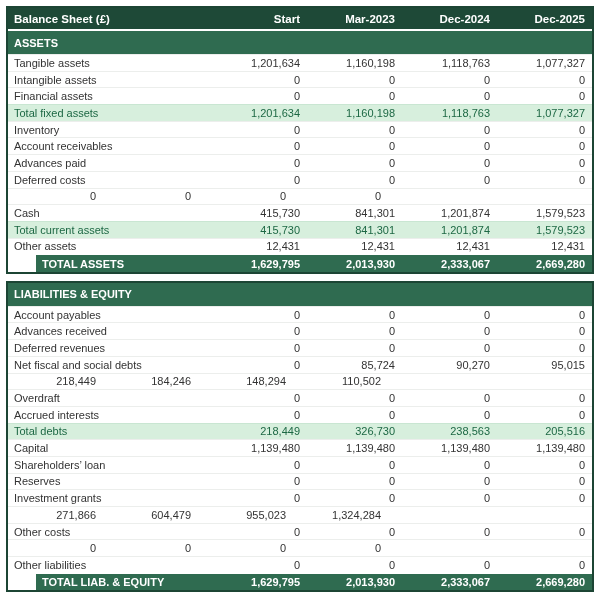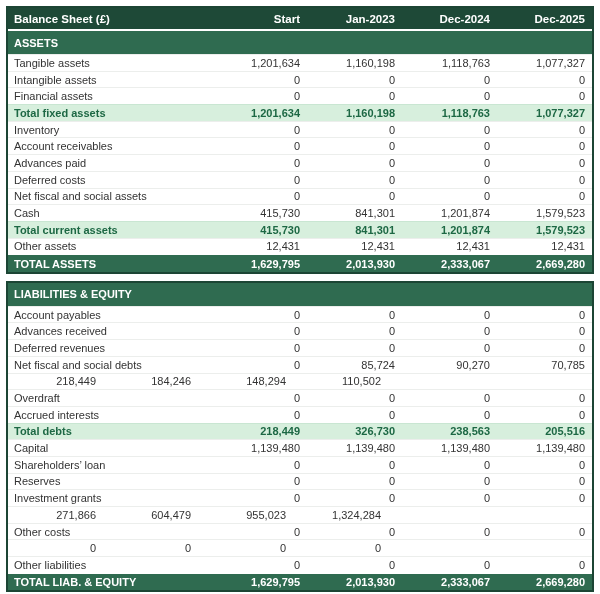--- a/index.html
+++ b/index.html
@@ -58,43 +58,44 @@
     background: #2f6b50;
     color: #ffffff;
     font-weight: bold;
     border-top: none;
   }
 
   
   .row.subtotal {
     background: #d7efdd;
     color: #1d6844;
-    font-weight: bold;
+    font-weight: normal;
     border-top: 1px solid #c9e6d2;
   }
 
   
   .row.total {
     height: 17.5px;
     background: #2f6b50;
     color: #ffffff;
     font-weight: bold;
     border-top: 1px solid #ffffff;
+    margin-left: 28px;
   }
 </style>
 </head>
 <body>
 
 <div class="sheet">
 
   <div class="block">
     <div class="row header">
       <span class="label">Balance Sheet (£)</span>
       <span class="val">Start</span>
-      <span class="val">Jan-2023</span>
+      <span class="val">Mar-2023</span>
       <span class="val">Dec-2024</span>
       <span class="val">Dec-2025</span>
     </div>
   <div class="row section">
         <span class="label">ASSETS</span>
       </div>
       <div class="row data">
         <span class="label">Tangible assets</span>
         <span class="val">1,201,634</span>
         <span class="val">1,160,198</span>
@@ -144,21 +145,20 @@
         <span class="val">0</span>
       </div>
       <div class="row data">
         <span class="label">Deferred costs</span>
         <span class="val">0</span>
         <span class="val">0</span>
         <span class="val">0</span>
         <span class="val">0</span>
       </div>
       <div class="row data">
-        <span class="label">Net fiscal and social assets</span>
         <span class="val">0</span>
         <span class="val">0</span>
         <span class="val">0</span>
         <span class="val">0</span>
       </div>
       <div class="row data">
         <span class="label">Cash</span>
         <span class="val">415,730</span>
         <span class="val">841,301</span>
         <span class="val">1,201,874</span>
@@ -210,21 +210,21 @@
         <span class="val">0</span>
         <span class="val">0</span>
         <span class="val">0</span>
         <span class="val">0</span>
       </div>
       <div class="row data">
         <span class="label">Net fiscal and social debts</span>
         <span class="val">0</span>
         <span class="val">85,724</span>
         <span class="val">90,270</span>
-        <span class="val">70,785</span>
+        <span class="val">95,015</span>
       </div>
       <div class="row data">
         <span class="val">218,449</span>
         <span class="val">184,246</span>
         <span class="val">148,294</span>
         <span class="val">110,502</span>
       </div>
       <div class="row data">
         <span class="label">Overdraft</span>
         <span class="val">0</span>

